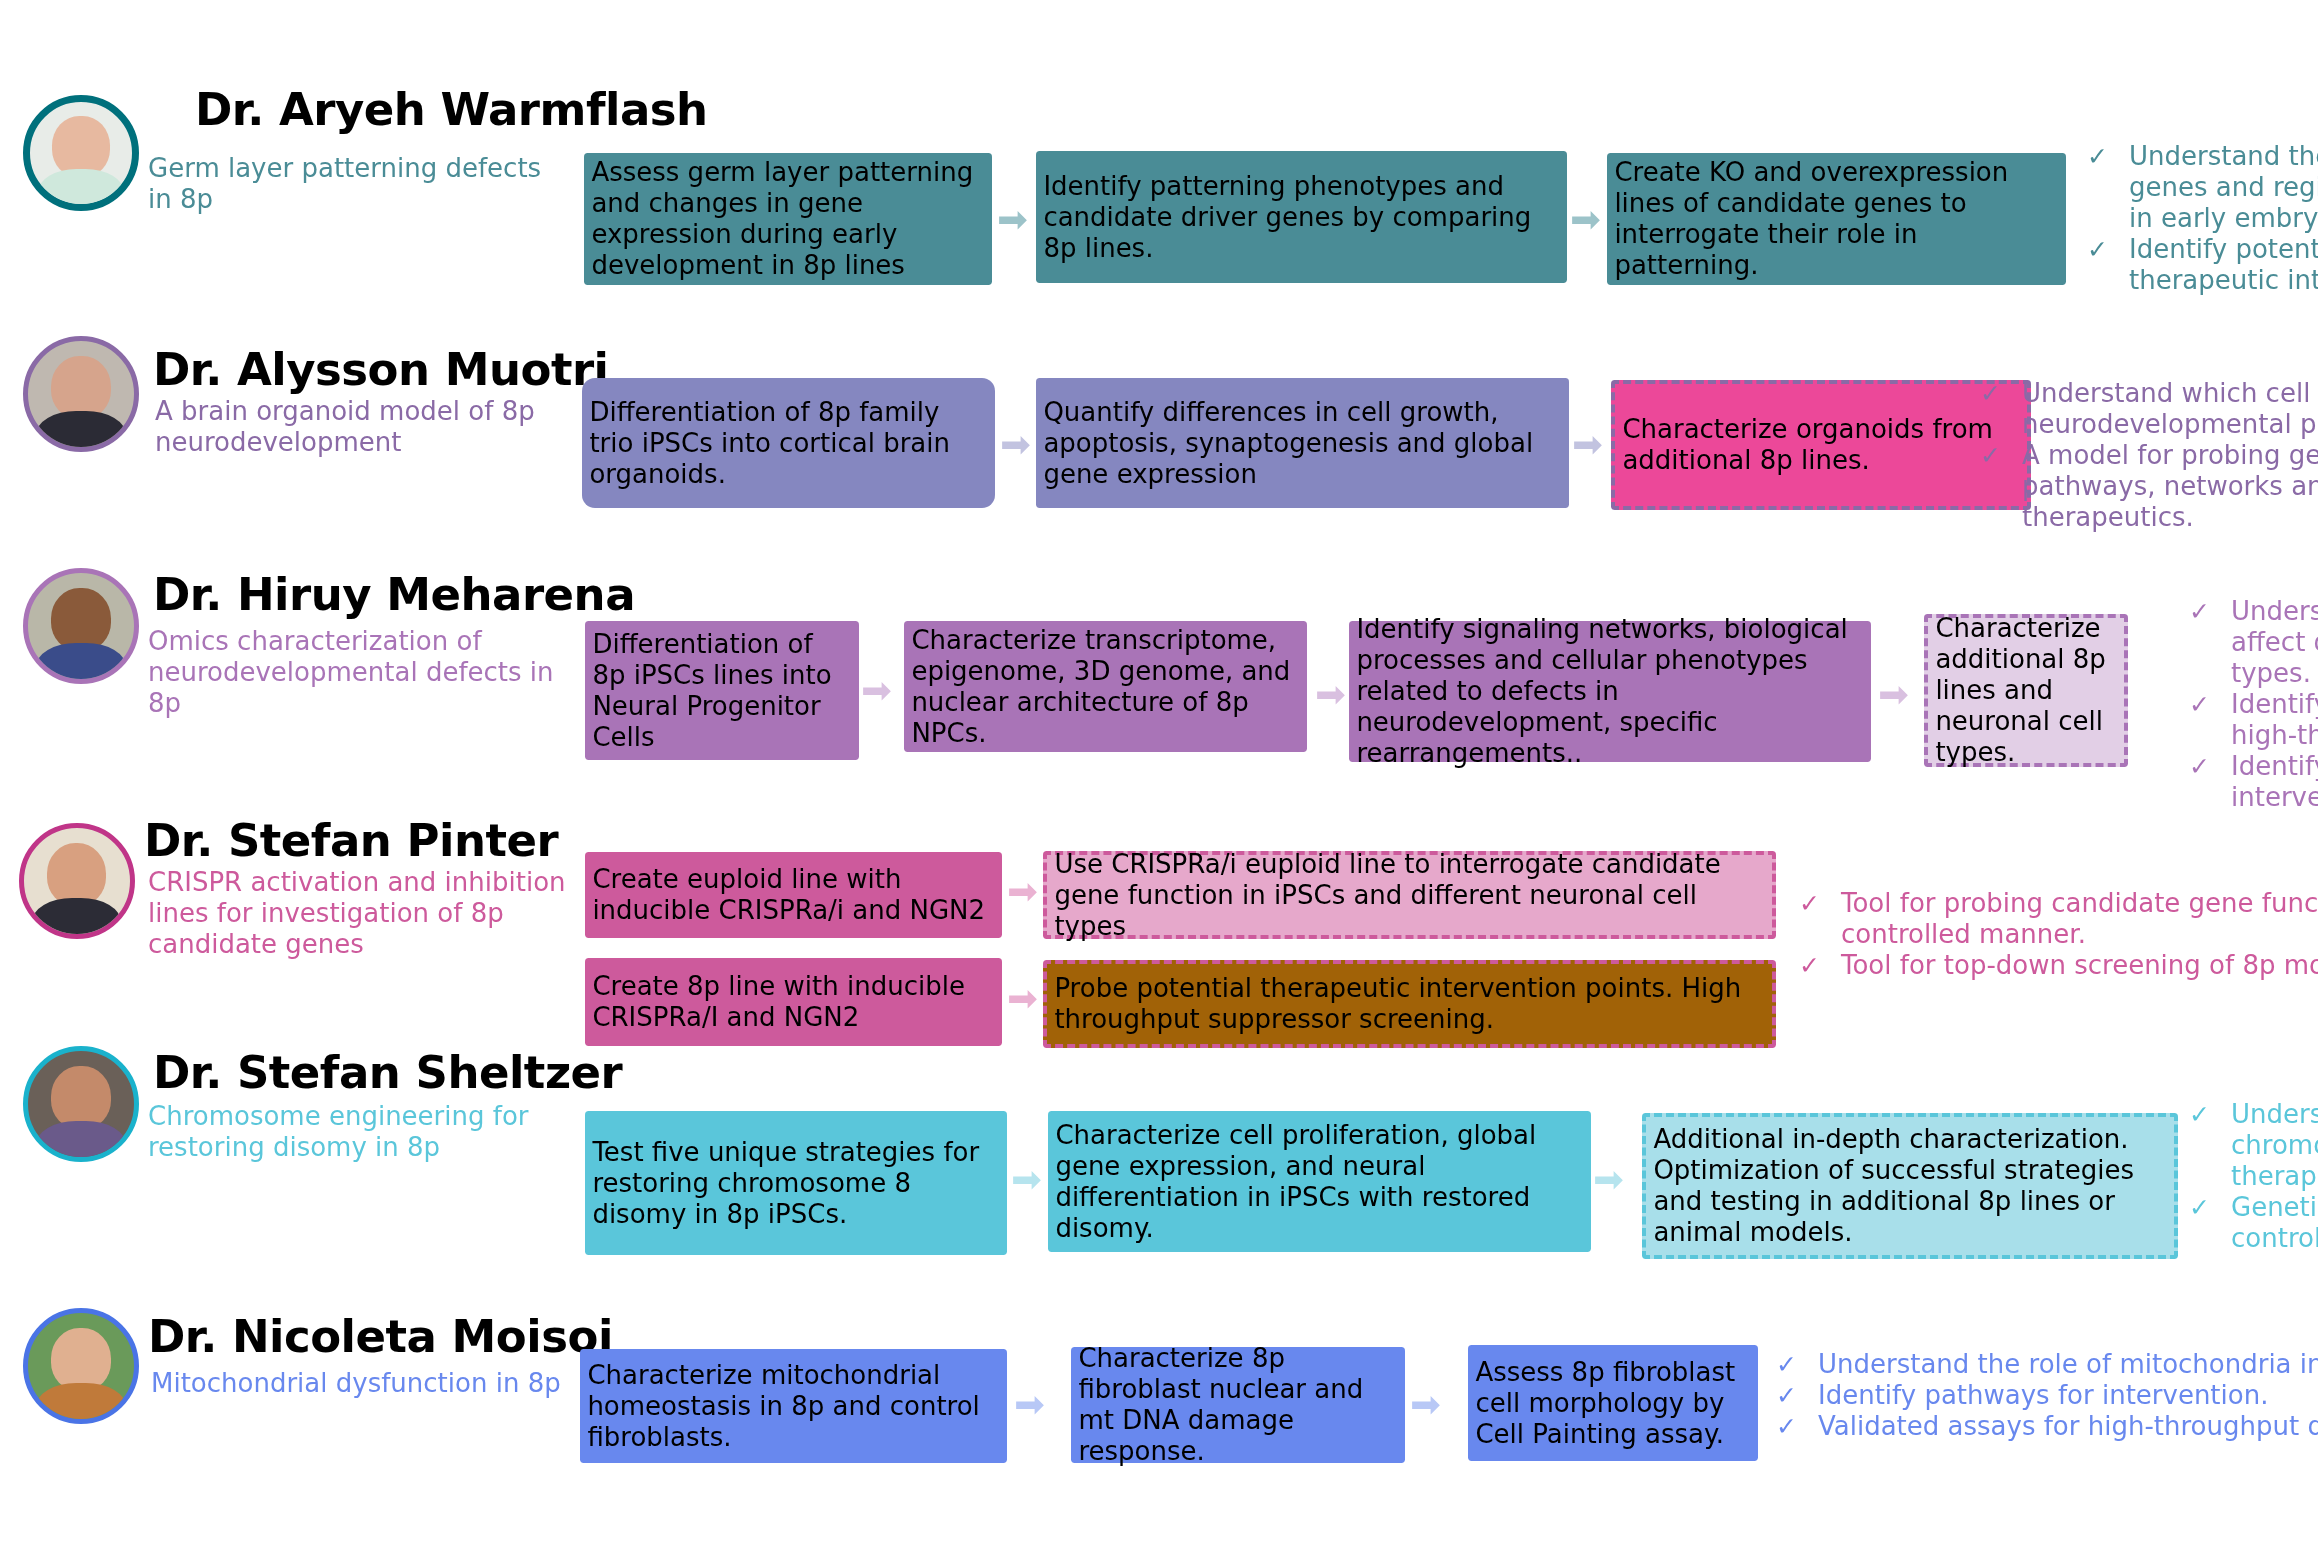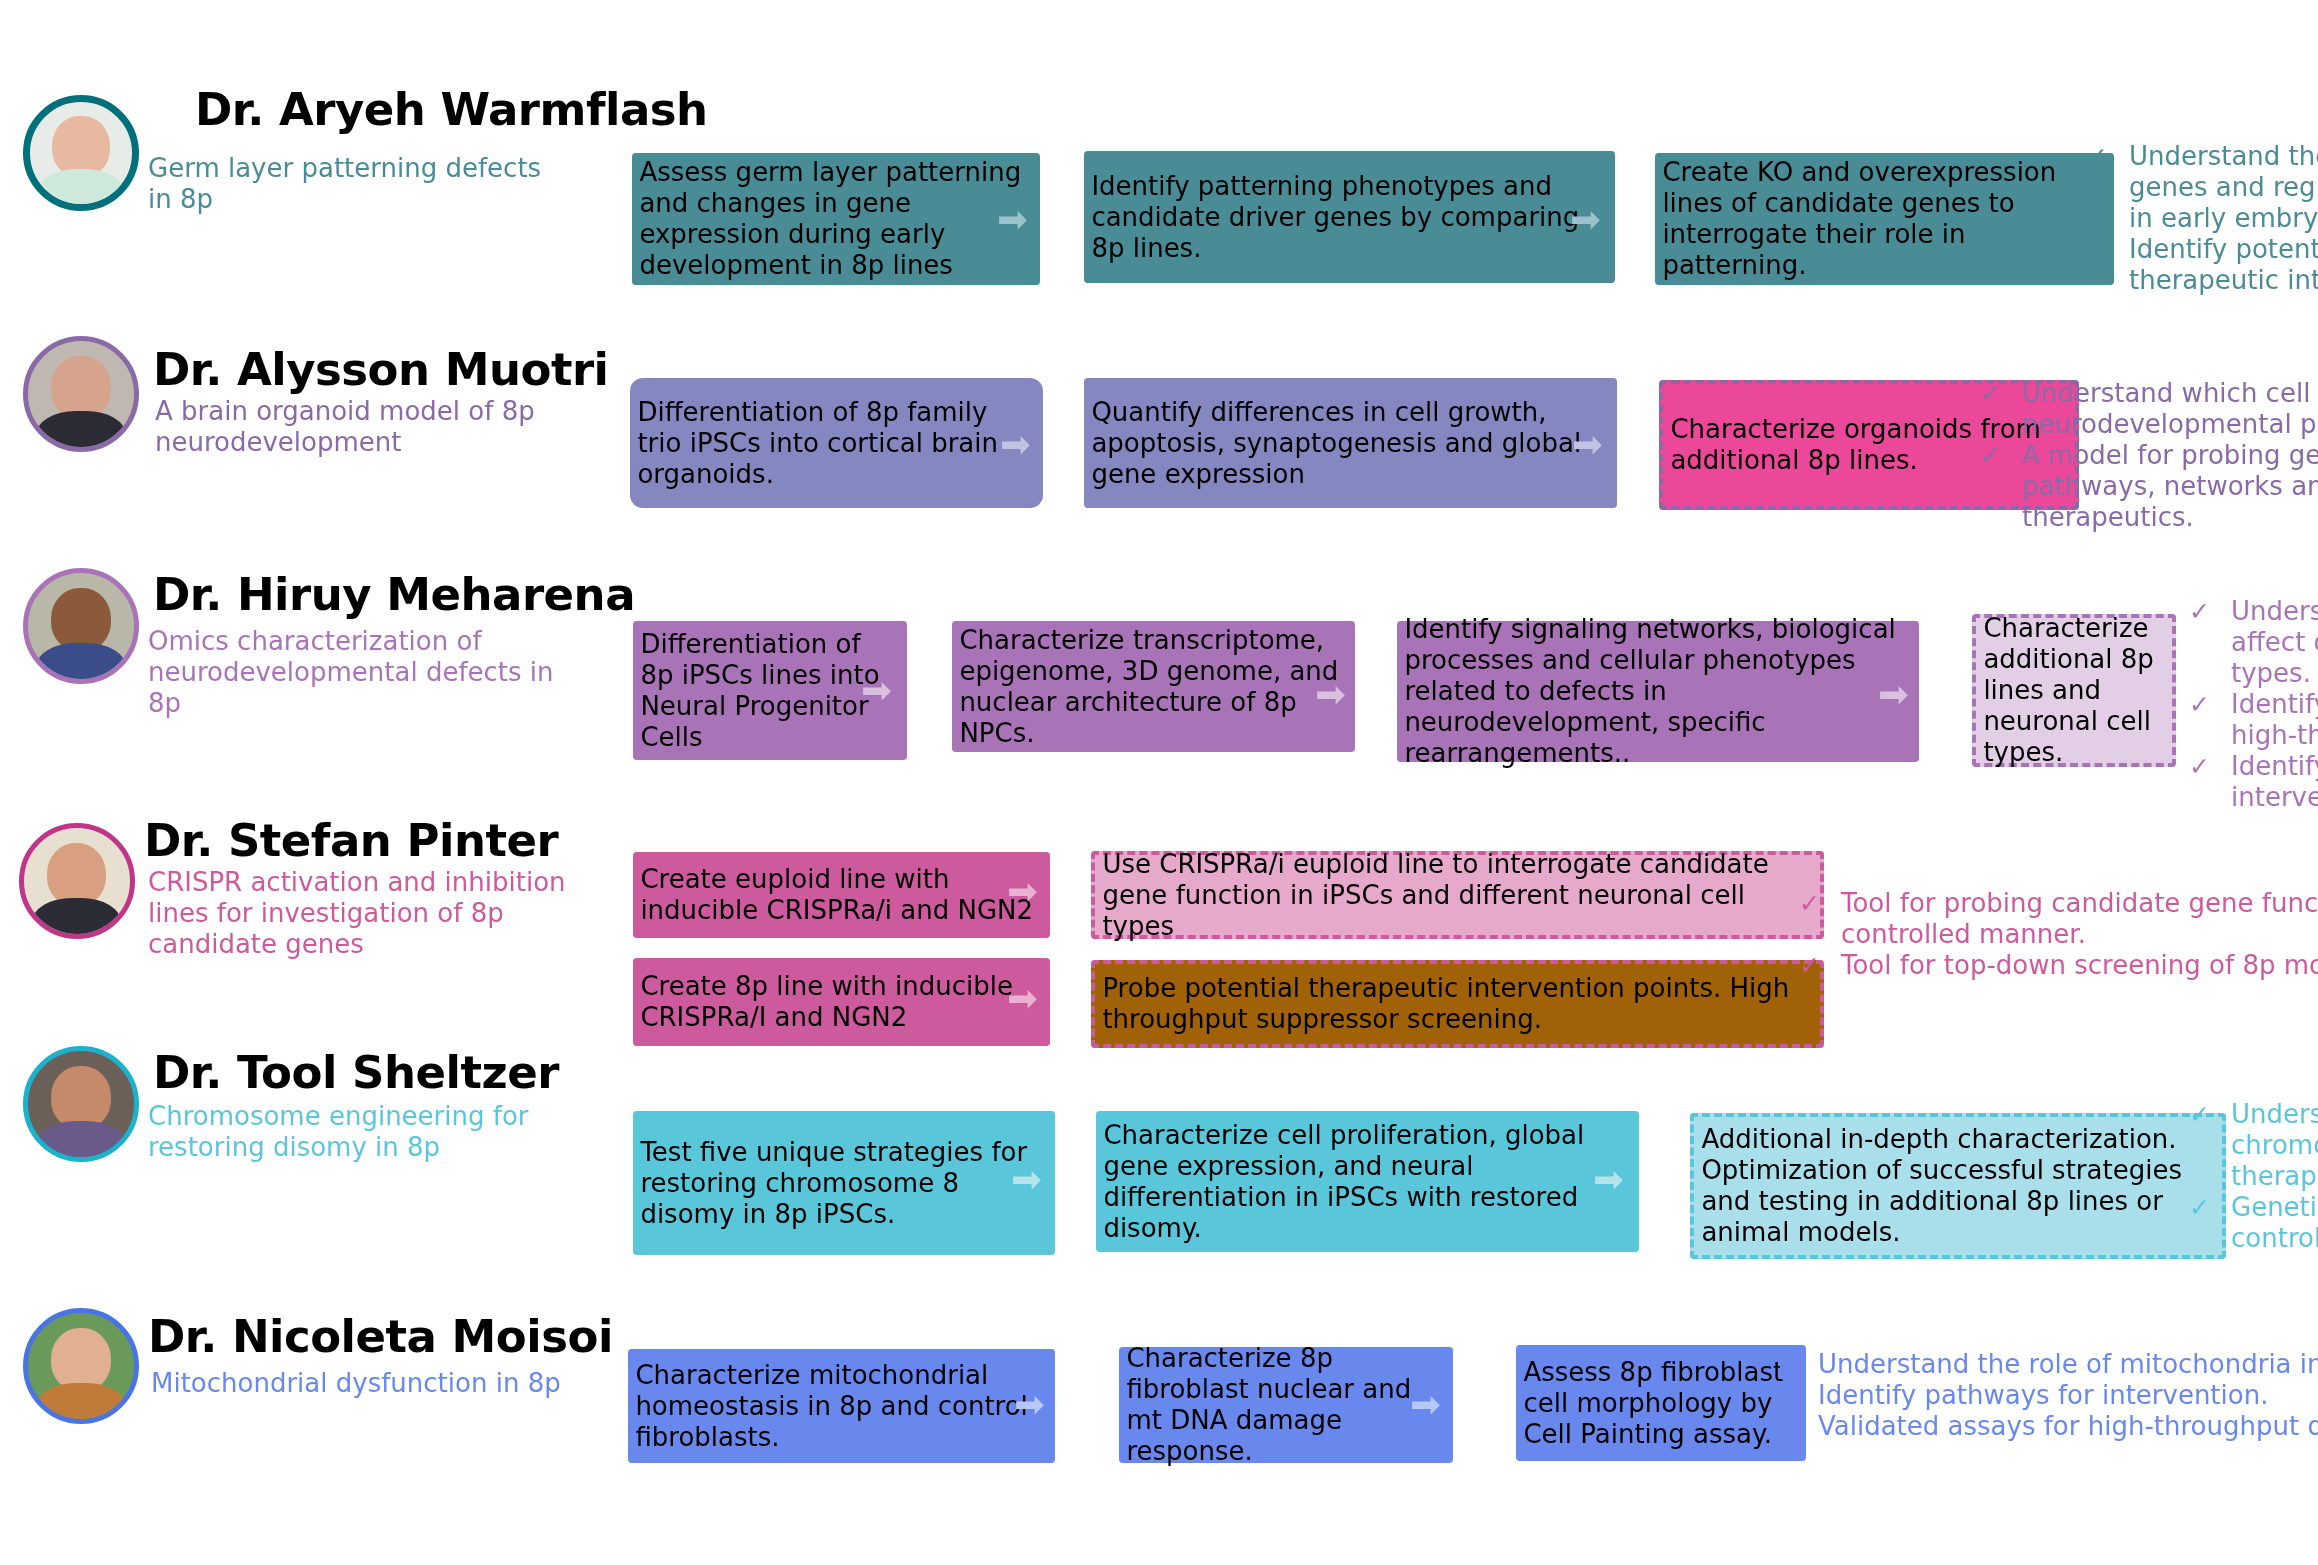--- a/index.html
+++ b/index.html
@@ -2,21 +2,21 @@
 <html style="font-size:7.4px"><head>
 <meta charset="utf-8">
 <style>
   html,body{margin:0;padding:0;background:#ffffff;}
   body{width:2782px;height:1565px;position:relative;overflow:hidden;font-family:"Liberation Sans",sans-serif;}
   .avatar{position:absolute;border-radius:50%;box-sizing:border-box;overflow:hidden;background:#d9cfc4;}
   .avatar .face{position:absolute;left:22%;top:14%;width:56%;height:60%;border-radius:48% 48% 45% 45%;}
   .avatar .body{position:absolute;left:8%;top:66%;width:84%;height:50%;border-radius:45% 45% 0 0;}
   .name{position:absolute;font-family:"DejaVu Sans",sans-serif;font-weight:bold;font-size:45px;color:#000;letter-spacing:-0.5px;white-space:nowrap;}
   .subtitle{position:absolute;font-family:"DejaVu Sans",sans-serif;font-size:26px;line-height:31px;}
-  .box{position:absolute;box-sizing:border-box;padding:6.5px 7.4px;font-family:"DejaVu Sans",sans-serif;font-size:26px;line-height:31px;color:#000;display:flex;align-items:center;border-radius:3.7px;margin-left:48px;}
+  .box{position:absolute;box-sizing:border-box;padding:6.5px 7.4px;font-family:"DejaVu Sans",sans-serif;font-size:26px;line-height:31px;color:#000;display:flex;align-items:center;border-radius:3.7px;}
   .box.dashed{border:4.6px dashed;}
   .arrow{position:absolute;width:28px;height:18.5px;}
   .checks{position:absolute;font-family:"DejaVu Sans",sans-serif;font-size:26px;line-height:31px;}
   .check-item{display:flex;}
   .check-item .tick{width:42px;flex:none;font-size:25px;}
 </style>
 </head>
 <body>
 
 <div>
@@ -151,21 +151,21 @@
       </div>
   </div>
 
 </div>
 
 <div>
   <div class="avatar" style="left:23px;top:1046px;width:116px;height:116px;border:5.6px solid #1ab2cc;background:#6a6058;">
     <div class="face" style="background:#c48a6a;"></div>
     <div class="body" style="background:#6a5a8a;"></div>
   </div>
-  <div class="name" style="left:153px;top:1046px;">Dr. Tool Sheltzer</div>
+  <div class="name" style="left:153px;top:1046px;">Dr. Stefan Sheltzer</div>
   <div class="subtitle" style="left:148px;top:1101px;width:408px;color:#5ac6da;">Chromosome engineering for restoring disomy in 8p</div>
 
   <div class="box" style="left:585px;top:1111px;width:422px;height:144px;background:#5ac6da;">Test five unique strategies for restoring chromosome 8 disomy in 8p iPSCs.</div>
   <svg class="arrow" style="left:1013px;top:1171px;" viewBox="0 0 60 40">
       <path d="M0 12 H40 V0 L60 20 L40 40 V28 H0Z" fill="#b6e4ee"></path>
     </svg>
   <div class="box" style="left:1048px;top:1111px;width:543px;height:141px;background:#5ac6da;">Characterize cell proliferation, global gene expression, and neural differentiation in iPSCs with restored disomy.</div>
   <svg class="arrow" style="left:1595px;top:1171px;" viewBox="0 0 60 40">
       <path d="M0 12 H40 V0 L60 20 L40 40 V28 H0Z" fill="#b6e4ee"></path>
     </svg>

